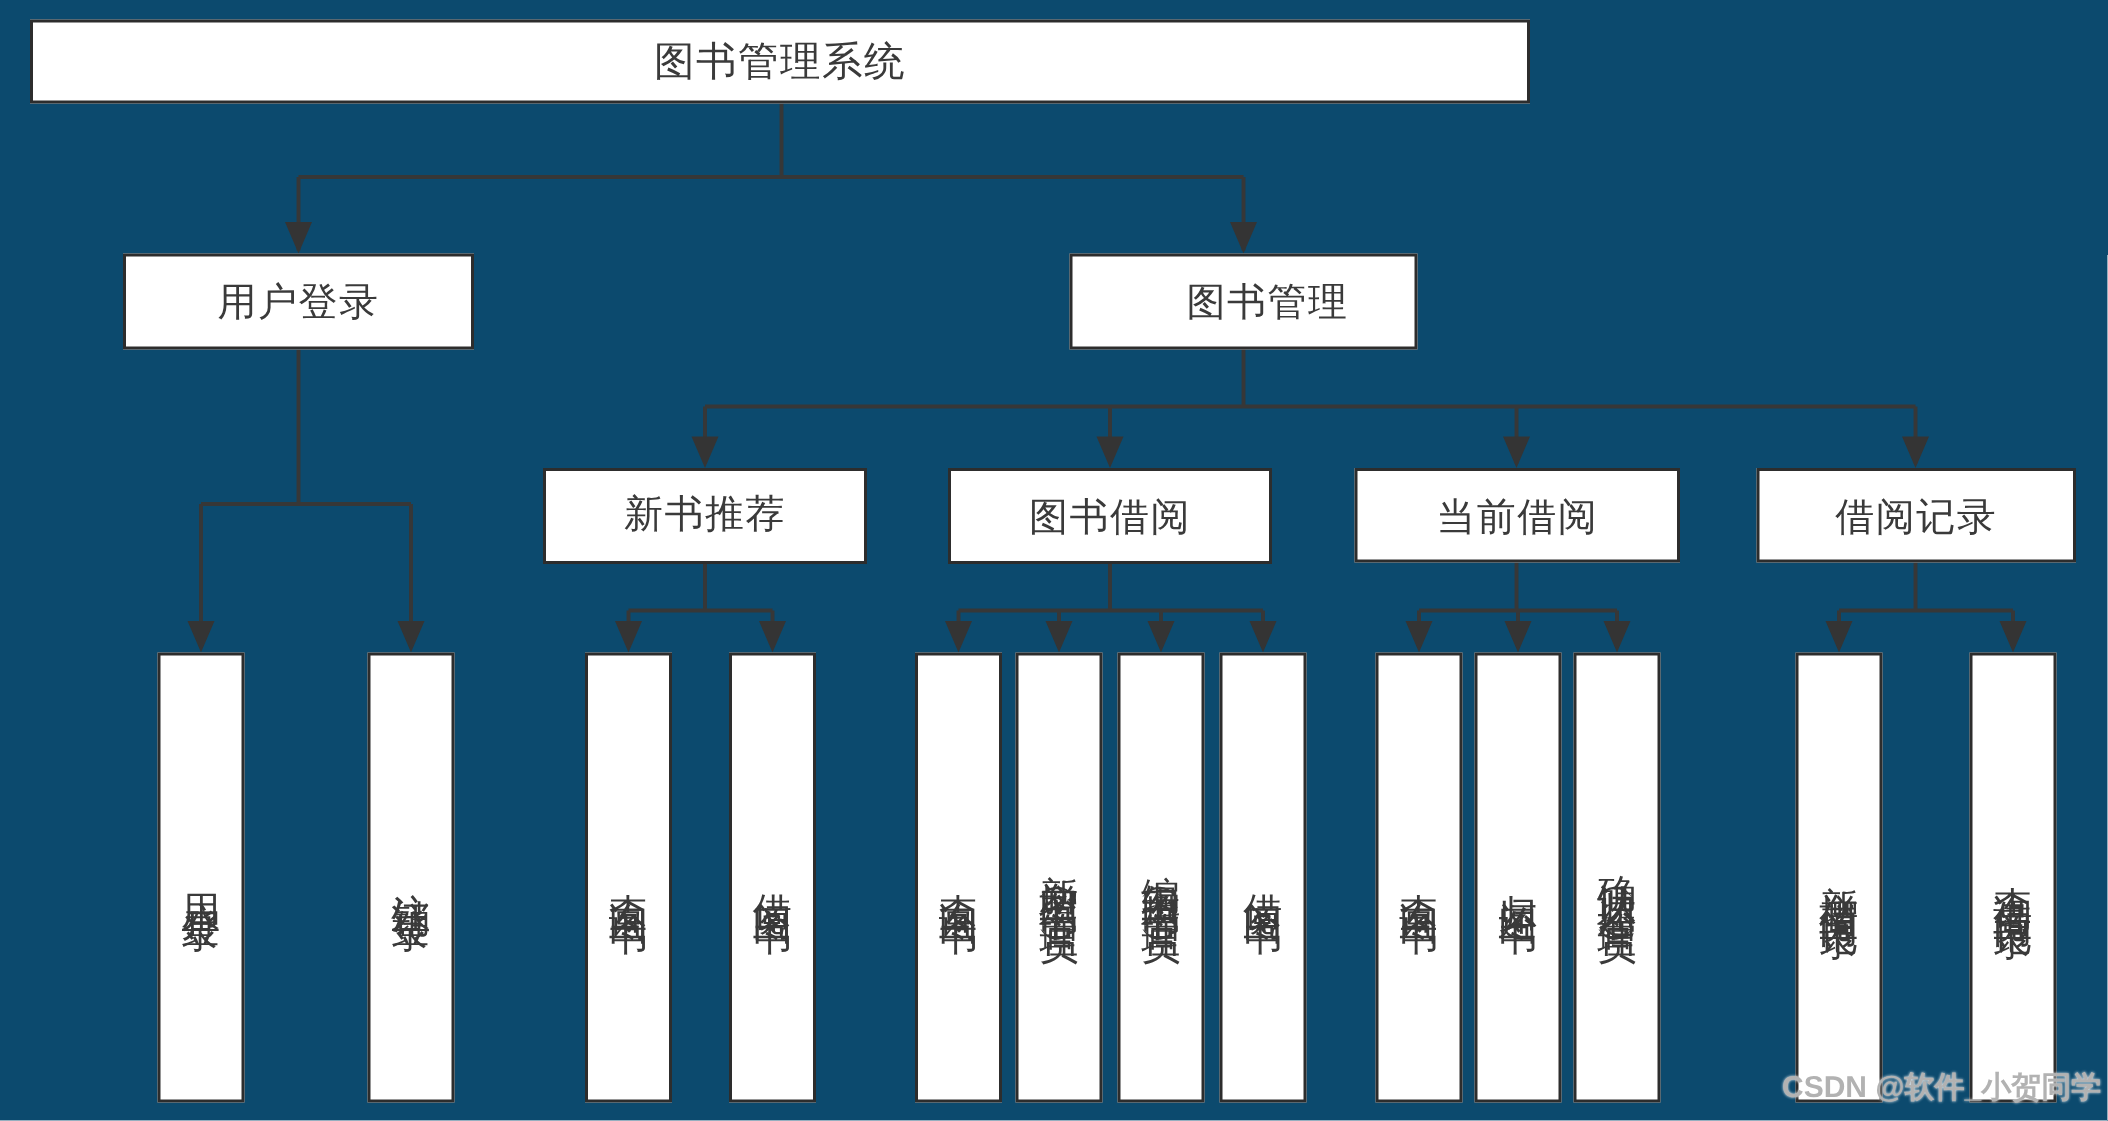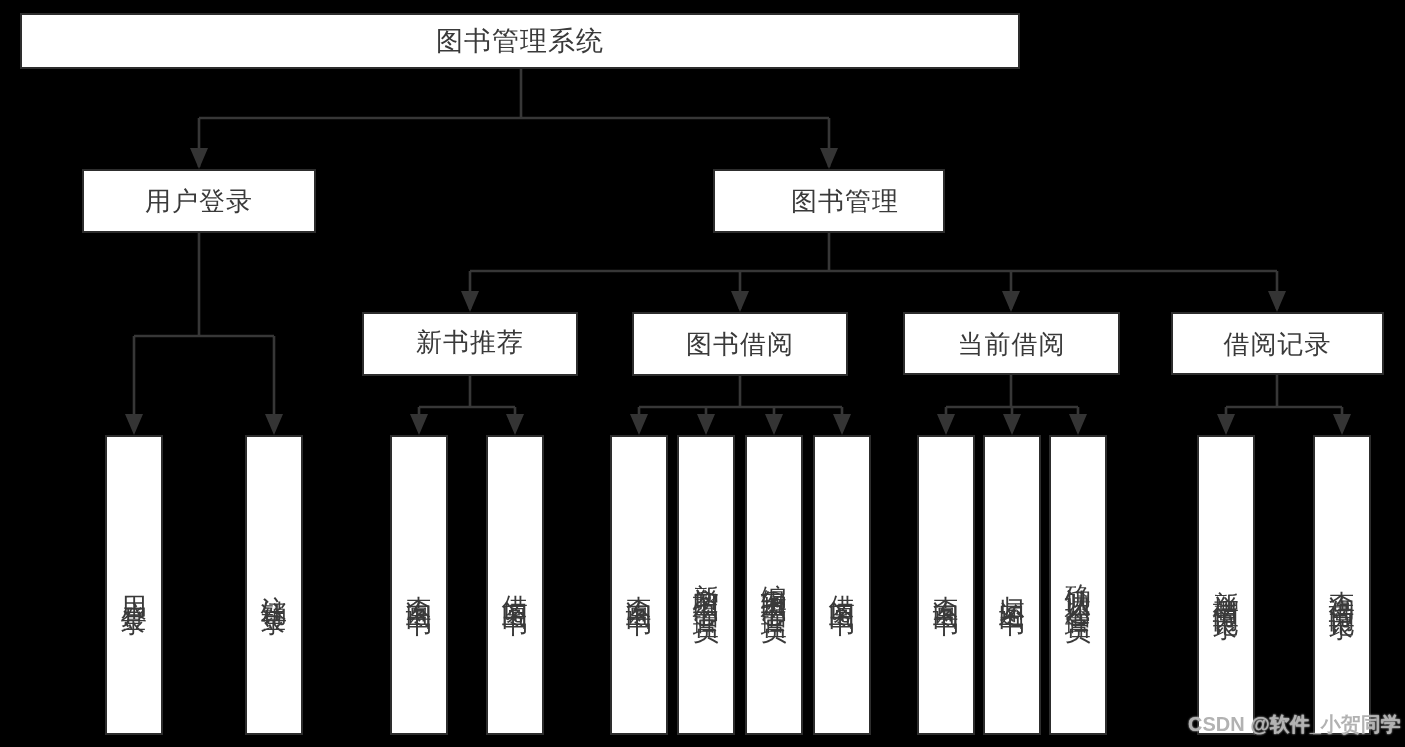--- a/index.html
+++ b/index.html
@@ -1,20 +1,20 @@
 <!DOCTYPE html>
 <html><head>
 <meta charset="utf-8">
 <style>
   html, body { margin: 0; padding: 0; background: #ffffff; }
   .canvas {
     position: relative;
     width: 1405px;
     height: 747px;
-    background: #000000;
+    background: #0c4a6e;
     font-family: "Liberation Sans", "DejaVu Sans", sans-serif;
     overflow: hidden;
   }
   svg.wires {
     position: absolute;
     left: 0; top: 0;
     z-index: 1;
   }
   svg.wires .line {
     stroke: #373737;

